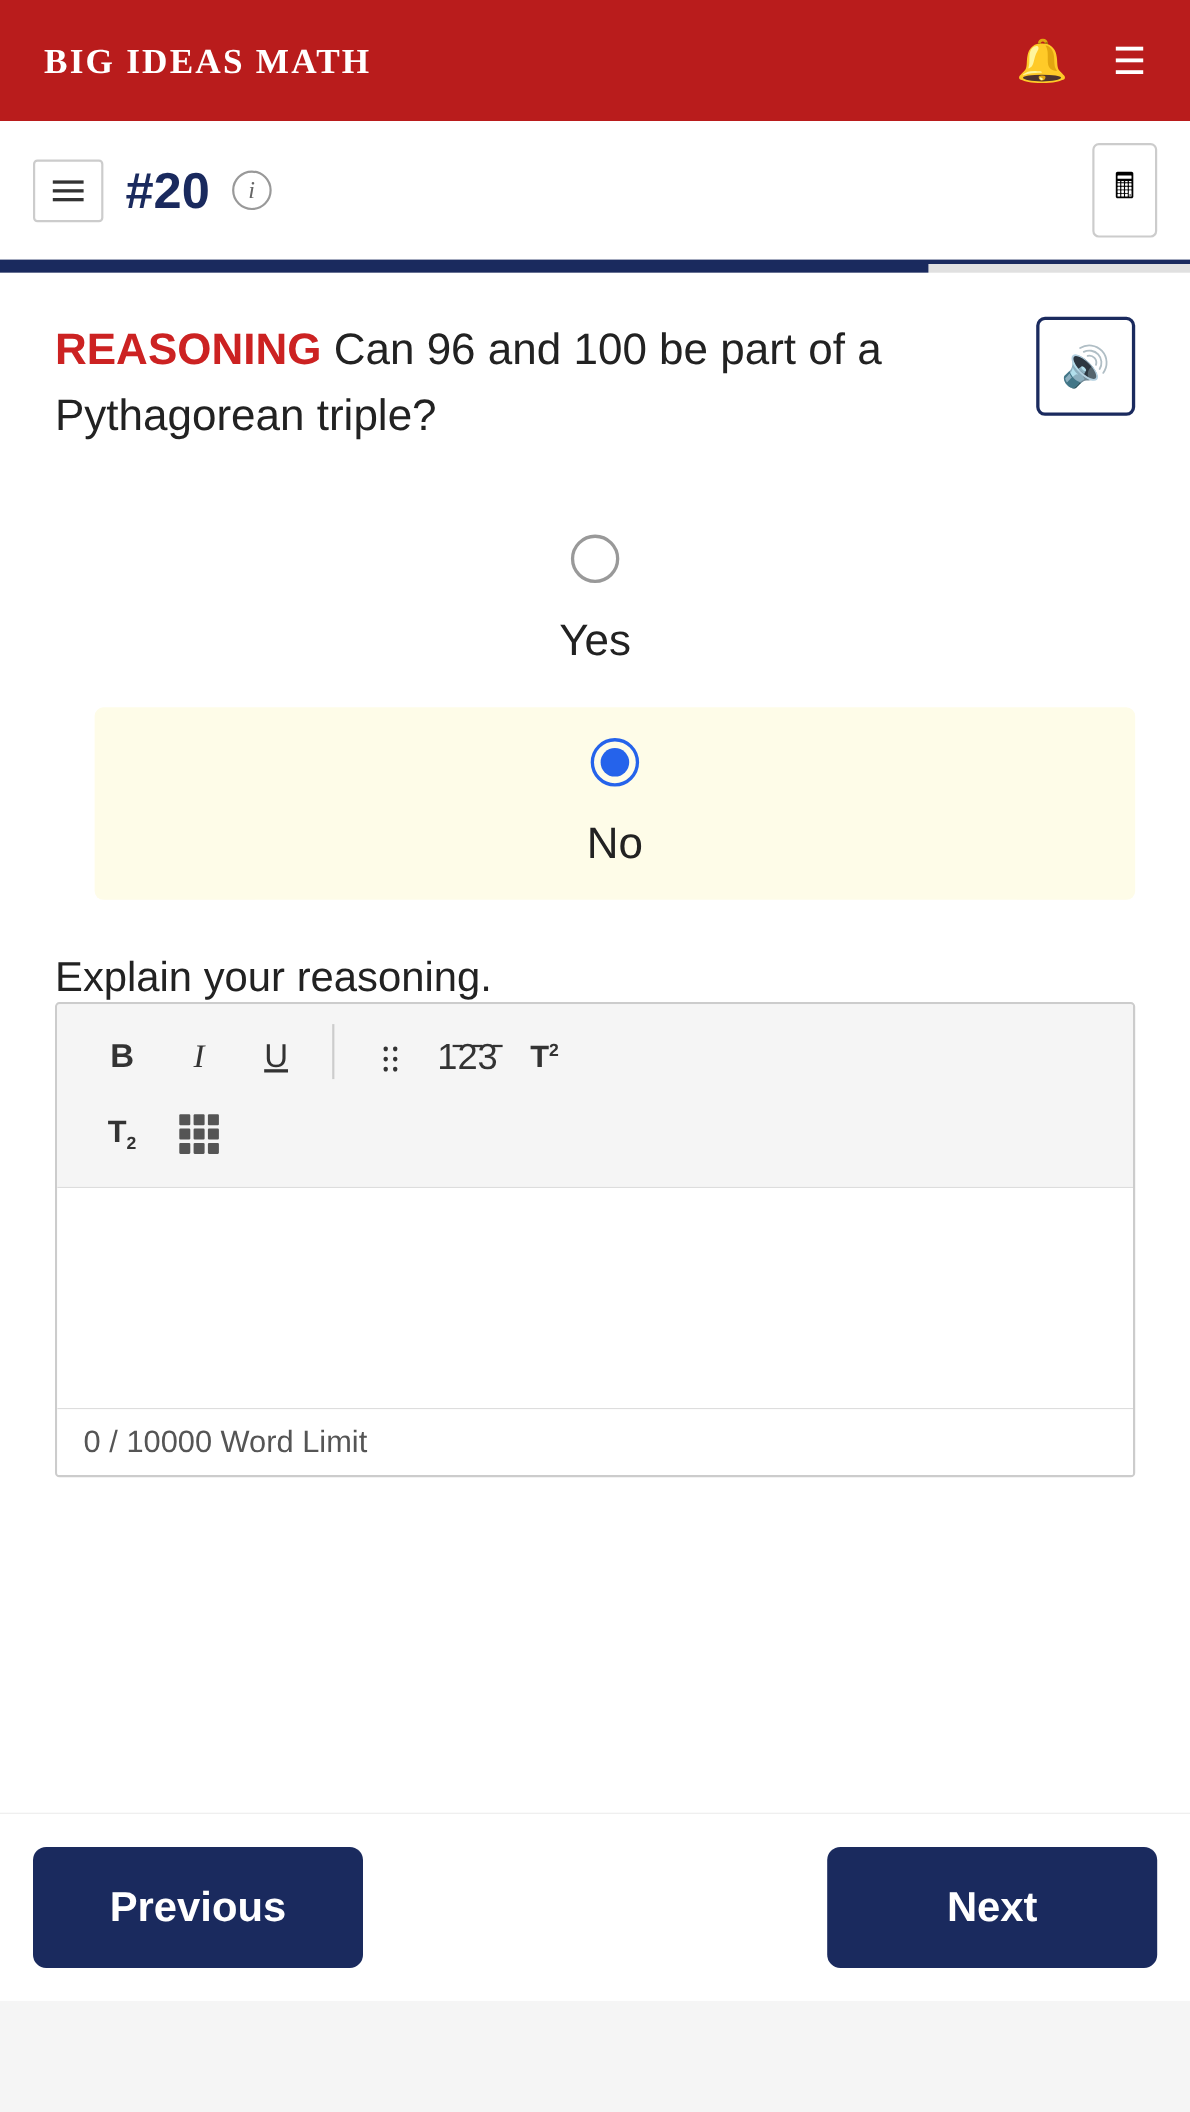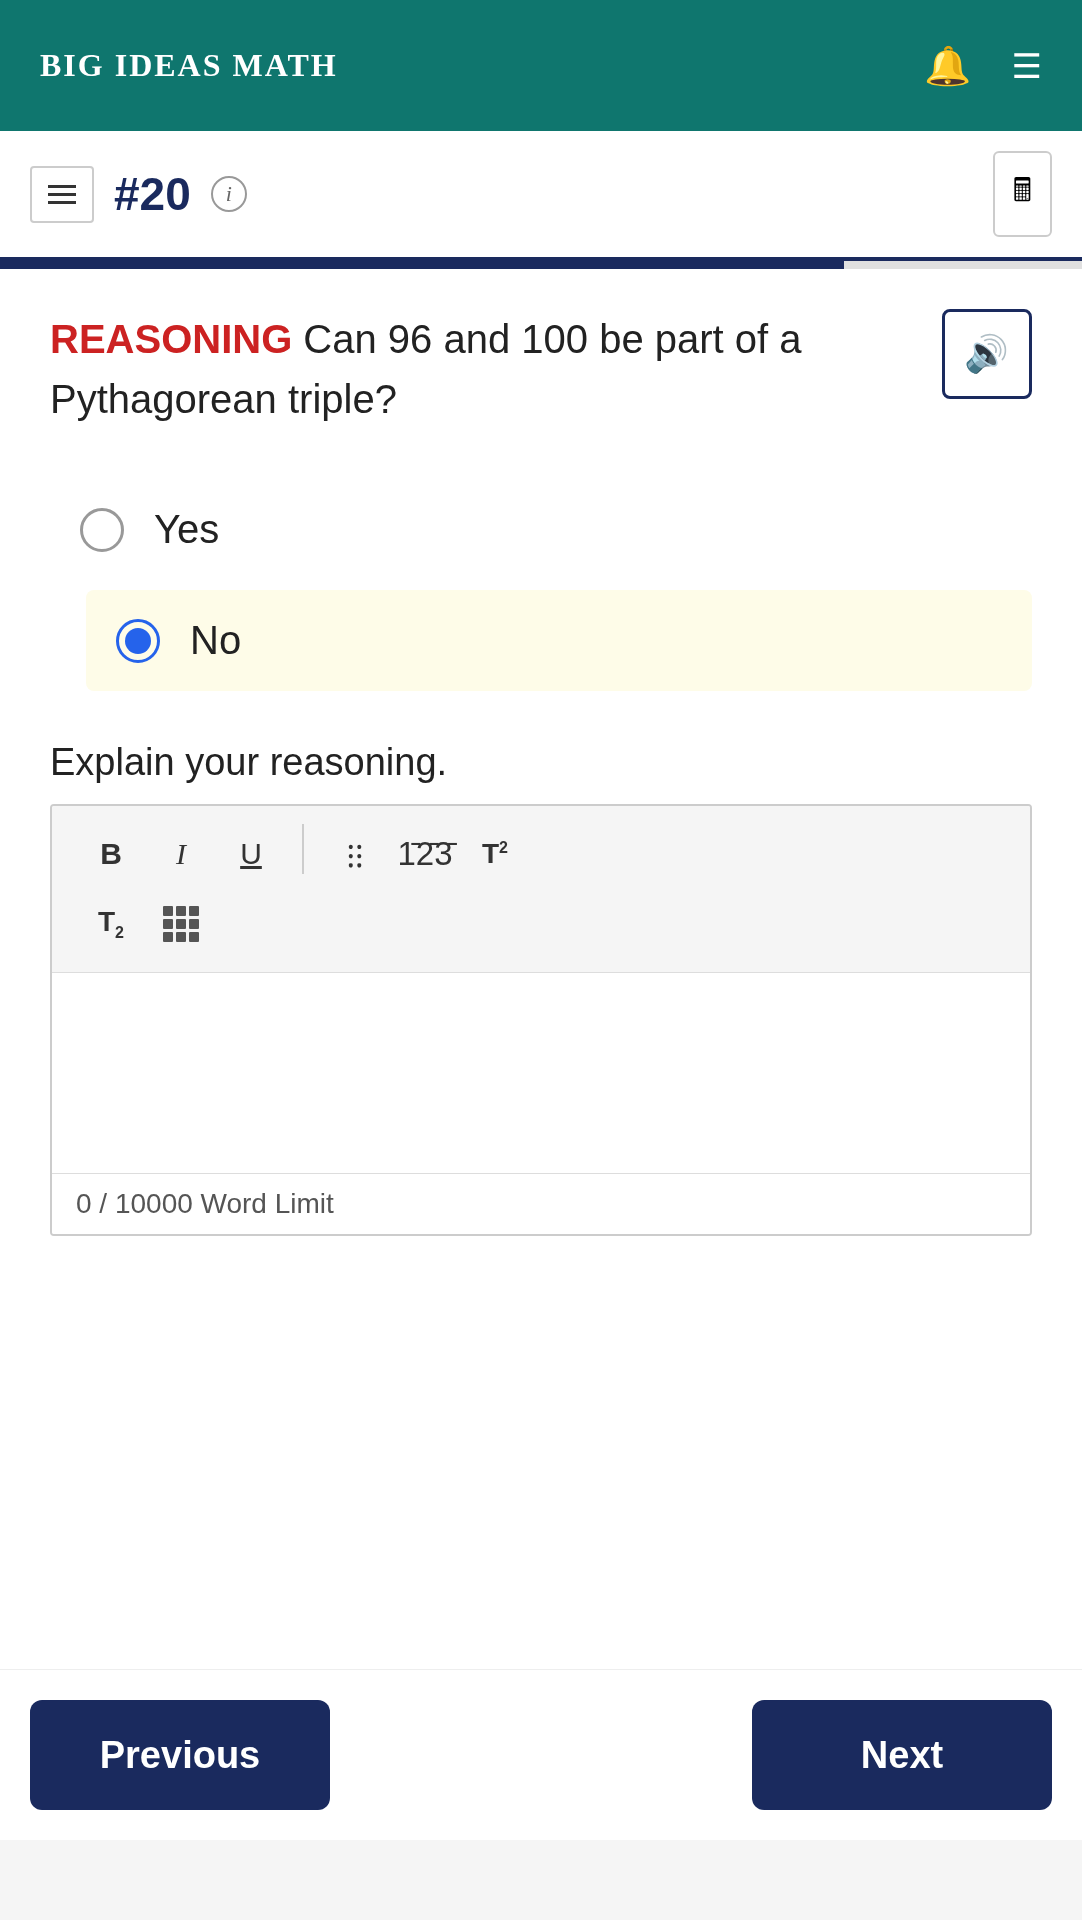--- a/index.html
+++ b/index.html
@@ -7,22 +7,22 @@
     body {
       font-family: Georgia, 'Times New Roman', serif;
       background: #f5f5f5;
       width: 1082px;
       min-height: 1920px;
       overflow-x: hidden;
     }
 
     
     .header {
-      background: #0f766e;
-      height: 131px;
+      background: #b91c1c;
+      height: 110px;
       display: flex;
       align-items: center;
       justify-content: space-between;
       padding: 0 40px;
     }
     .header-logo {
       color: white;
       font-size: 32px;
       font-family: 'Times New Roman', serif;
       font-weight: bold;
@@ -160,20 +160,21 @@
       margin-bottom: 50px;
     }
     .answer-option {
       display: flex;
       align-items: center;
       gap: 30px;
       padding: 28px 30px;
       margin-bottom: 10px;
       border-radius: 8px;
       cursor: pointer;
+      flex-direction: column;
     }
     .answer-option.selected {
       background: #fefce8;
       margin-left: 36px;
     }
     .radio-outer {
       width: 44px;
       height: 44px;
       border-radius: 50%;
       border: 3px solid #999;
@@ -197,21 +198,20 @@
       font-family: Arial, sans-serif;
     }
 
     
     .reasoning-section {
       margin-top: 20px;
     }
     .reasoning-prompt {
       font-size: 38px;
       color: #222;
-      margin-bottom: 20px;
       font-family: Arial, sans-serif;
     }
 
     
     .rich-editor {
       border: 2px solid #ccc;
       border-radius: 4px;
       overflow: hidden;
     }
     .editor-toolbar {

